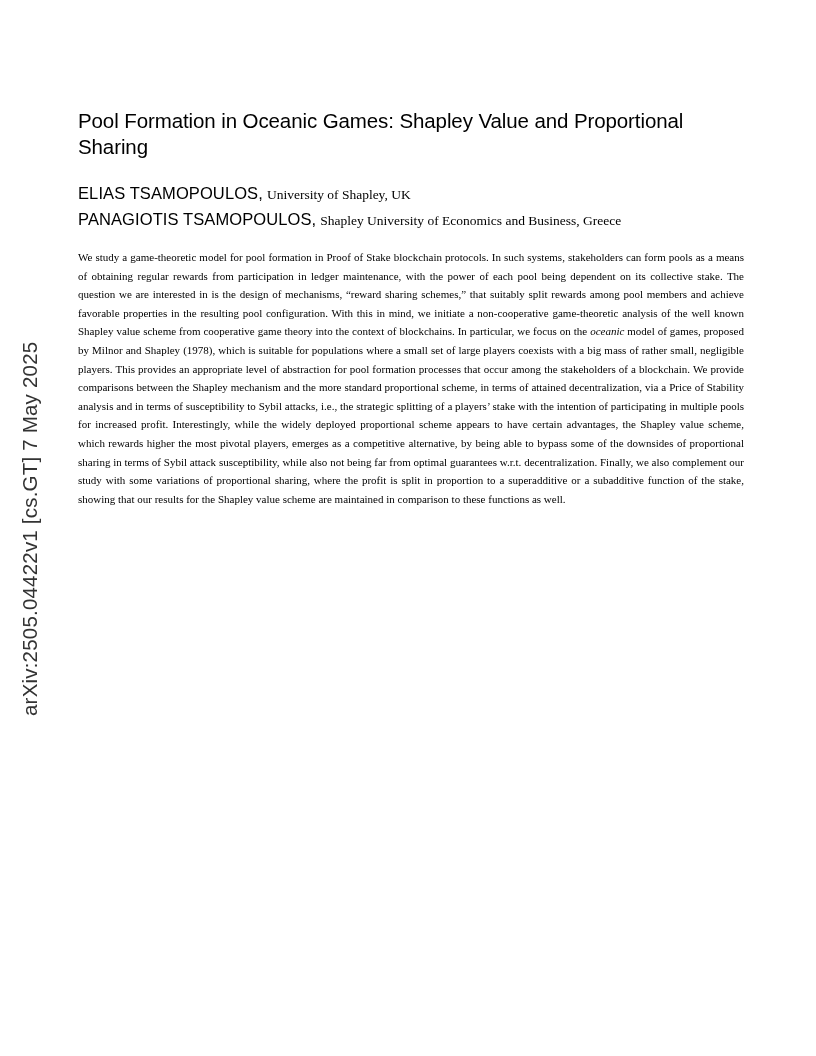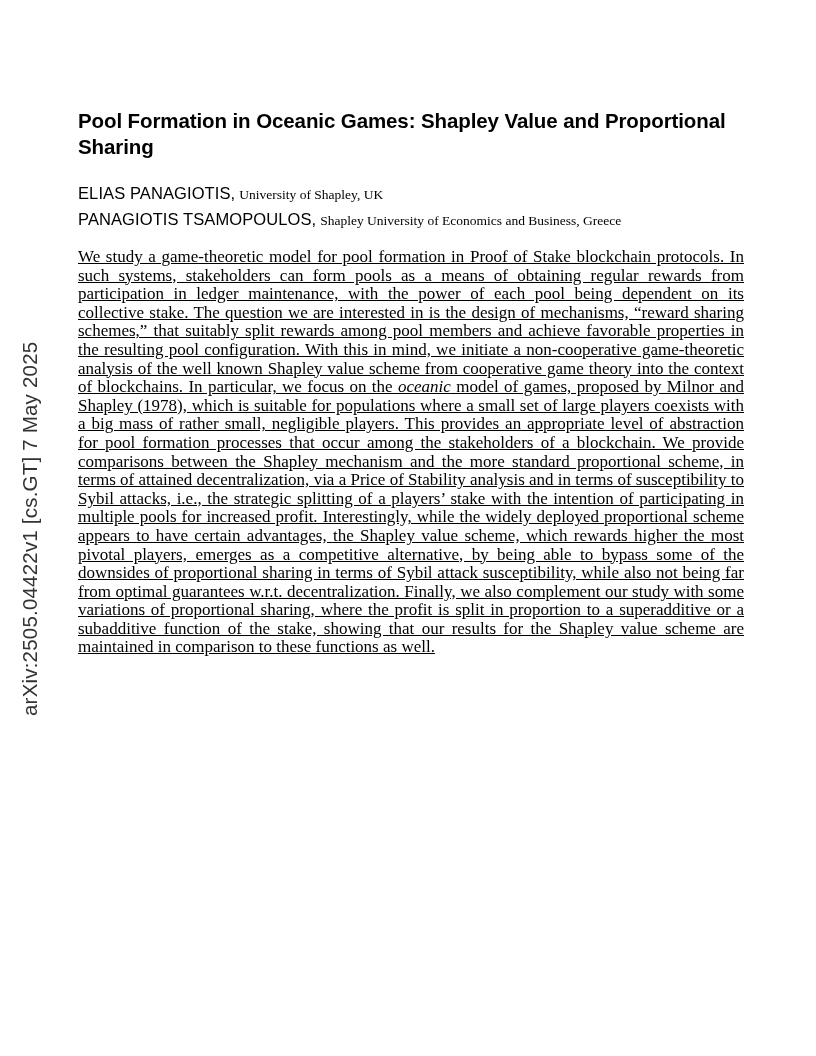--- a/index.html
+++ b/index.html
@@ -33,21 +33,21 @@
 
   .page {
     position: absolute;
     left: 78px;
     top: 108px;
     width: 666px;
   }
 
   .title {
     font-family: "Liberation Sans", sans-serif;
-    font-weight: bold;
+    font-weight: normal;
     font-size: 20.5px;
     line-height: 26px;
     margin: 0 0 22px 0;
     letter-spacing: -0.1px;
   }
 
   .authors {
     margin-bottom: 16px;
   }
   .author-line {
@@ -59,45 +59,44 @@
     font-size: 16.5px;
     letter-spacing: 0.1px;
   }
   .author-affil {
     font-family: "Liberation Serif", serif;
     font-size: 13.5px;
   }
 
   .abstract {
     font-family: "Liberation Serif", serif;
-    font-size: 17px;
+    font-size: 11px;
     line-height: 18.6px;
     text-align: justify;
     hyphens: none;
-    text-decoration: underline;
   }
   .abstract p {
     margin: 0;
   }
   .abstract em {
     font-style: italic;
   }
 </style>
 </head>
 <body>
 
 <div class="arxiv-stamp">arXiv:2505.04422v1  [cs.GT]  7 May 2025</div>
 
 <div class="page">
 
   <h1 class="title">Pool Formation in Oceanic Games: Shapley Value and Proportional Sharing</h1>
 
   <div class="authors">
     <div class="author-line">
-      <span class="author-name">ELIAS PANAGIOTIS,</span>
+      <span class="author-name">ELIAS TSAMOPOULOS,</span>
       <span class="author-affil">University of Shapley, UK</span>
     </div>
     <div class="author-line">
       <span class="author-name">PANAGIOTIS TSAMOPOULOS,</span>
       <span class="author-affil">Shapley University of Economics and Business, Greece</span>
     </div>
   </div>
 
   <div class="abstract">
     <p>

